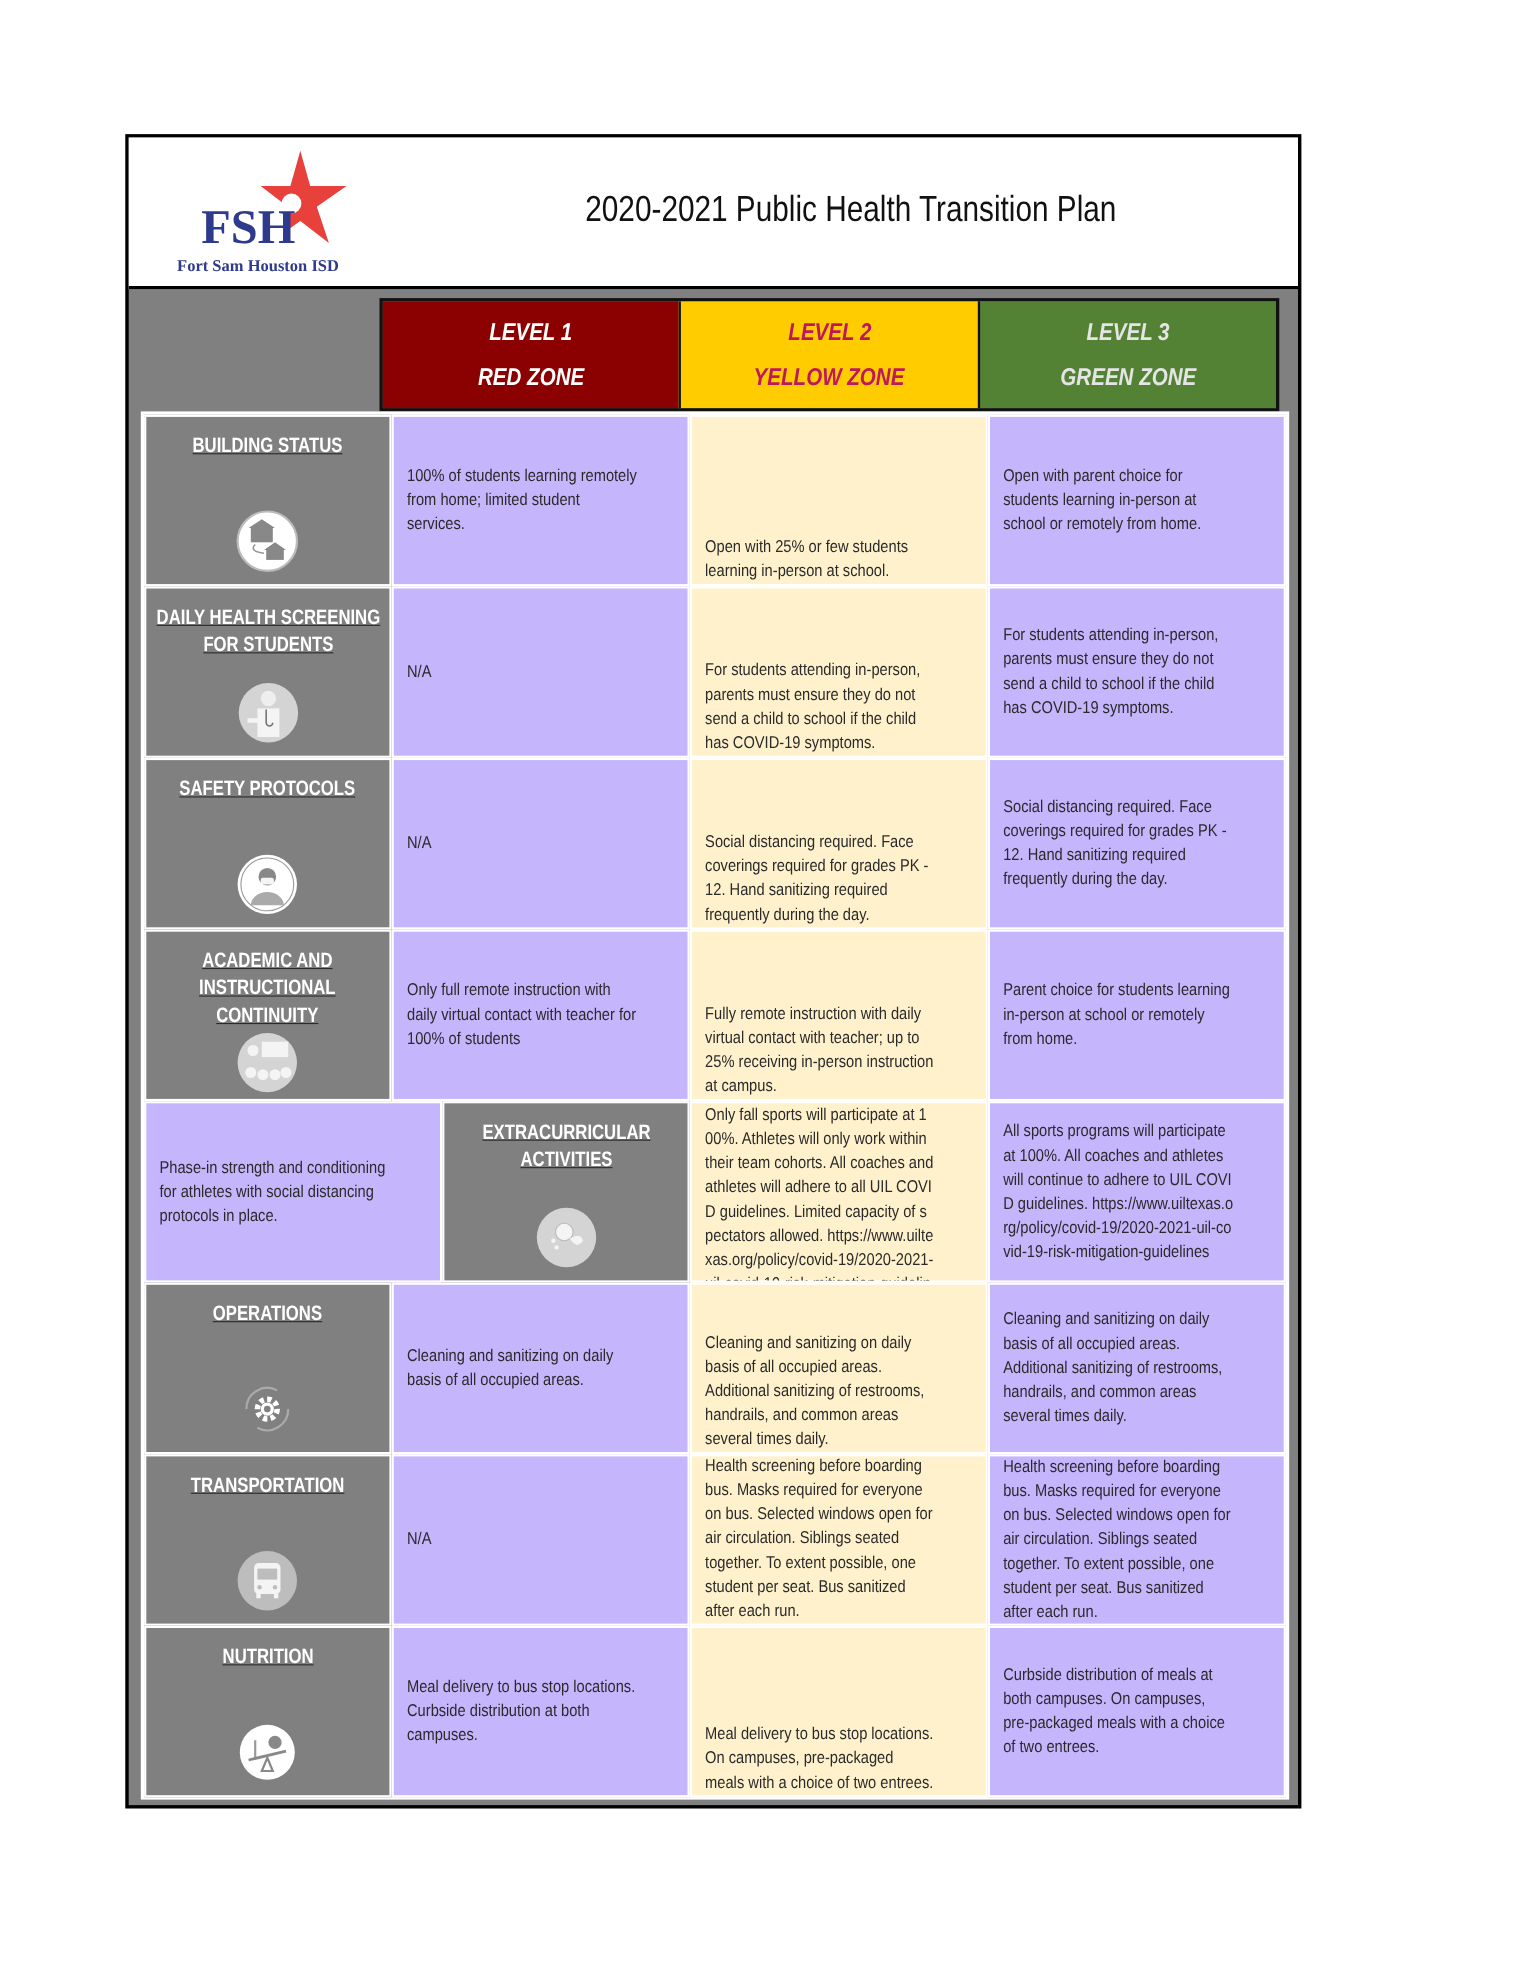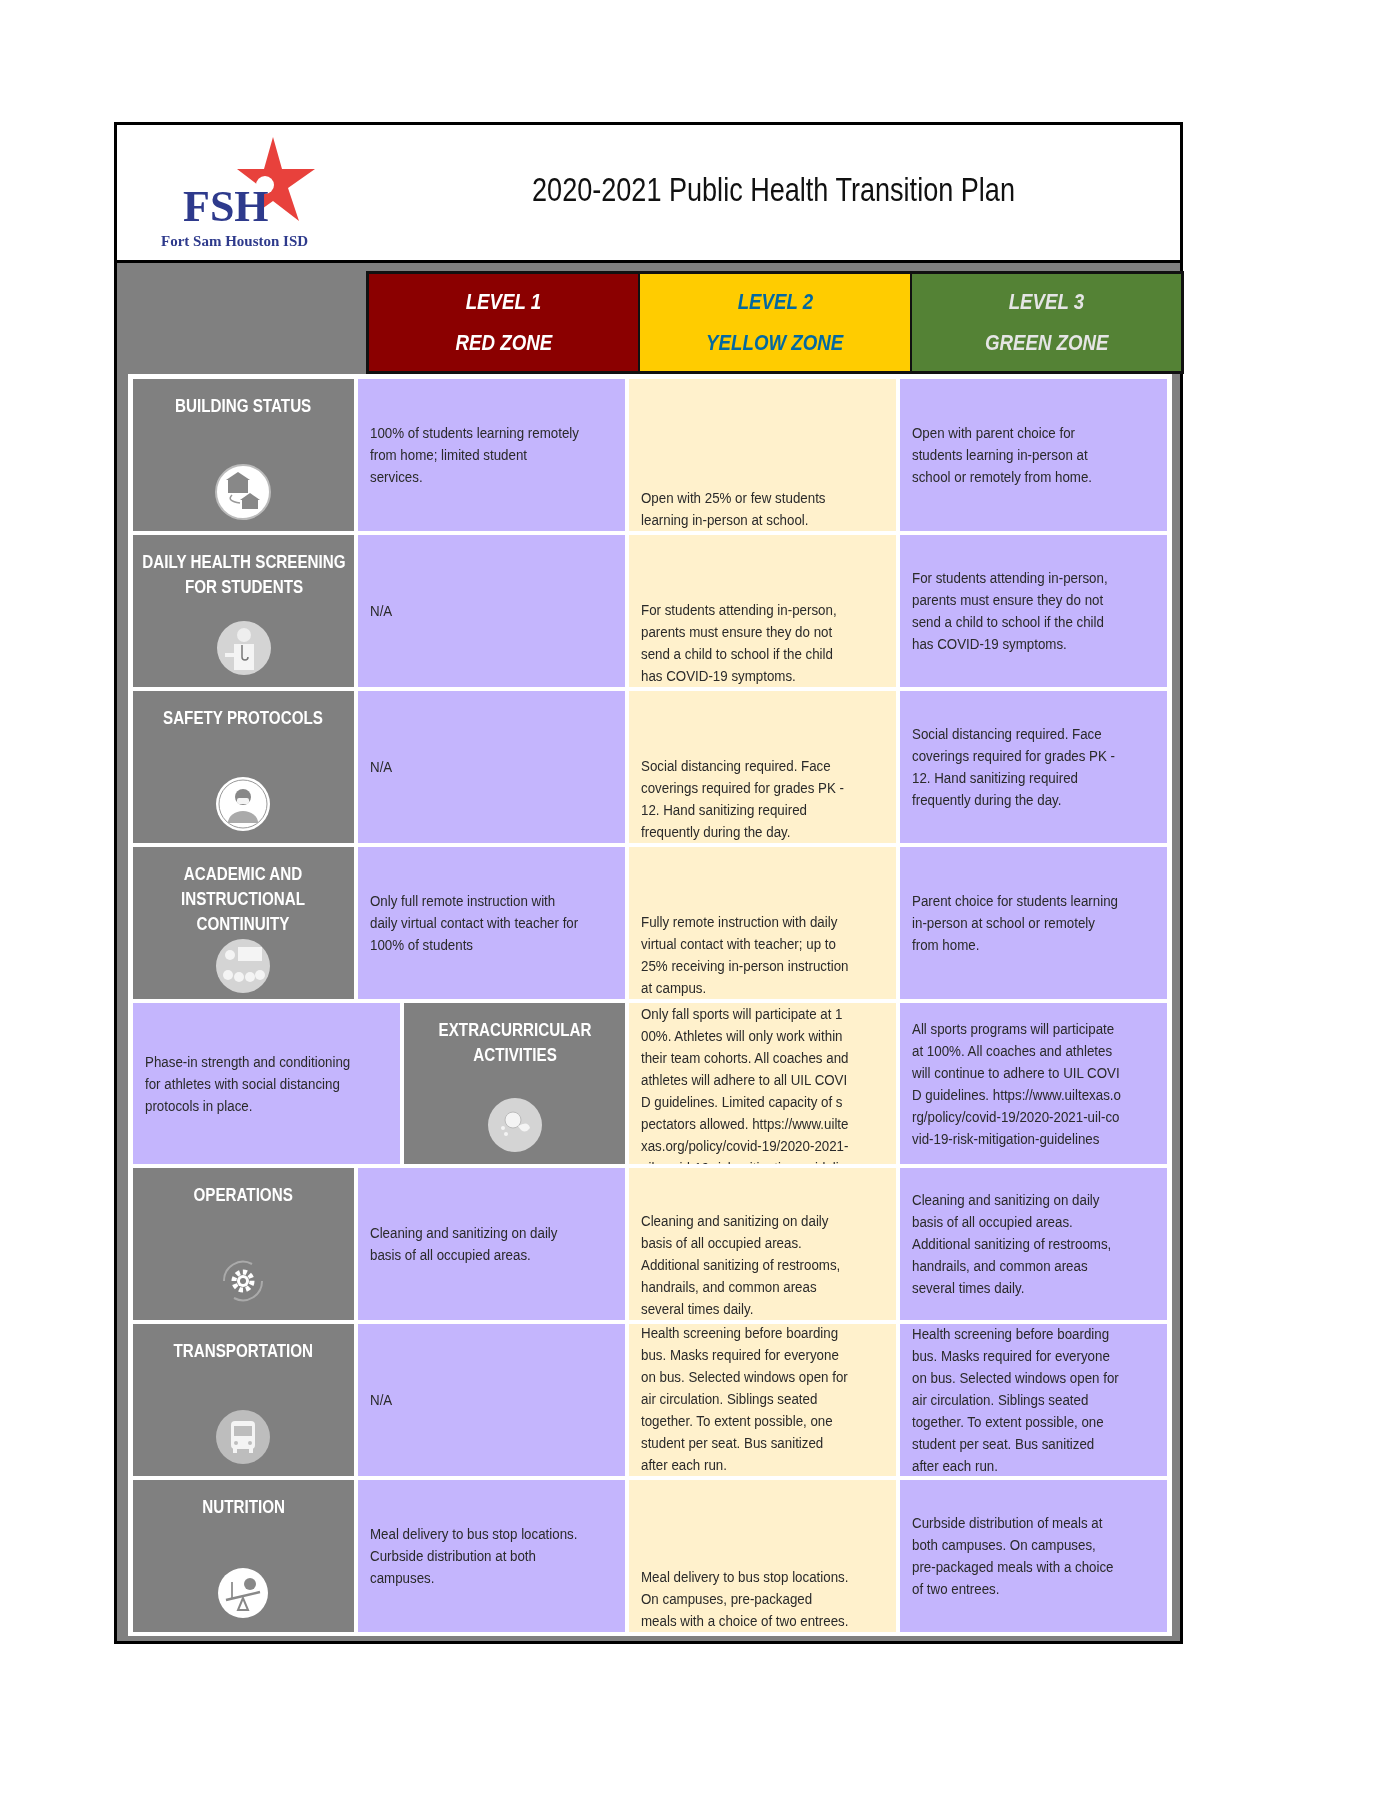--- a/index.html
+++ b/index.html
@@ -6,37 +6,37 @@
   body { width:1391px; height:1800px; position:relative; overflow:hidden;
          font-family:"Liberation Sans Narrow","Liberation Sans", sans-serif; }
   .frame { position:absolute; left:114px; top:122px; width:1069px; height:1522px;
            border:3px solid #000; box-sizing:border-box; background:#808080; }
   .hdr { position:absolute; left:0; top:0; right:0; height:135px; background:#fff;
          border-bottom:3px solid #000;padding-left:48px; }
   .logo { position:absolute; left:36px; top:8px; width:180px; height:120px; }
   .title { position:absolute; left:250px; right:0; top:46px; text-align:center;
            font-size:33px; color:#111; transform:scaleX(0.82); transform-origin:center;
            letter-spacing:0px; font-family:"Liberation Sans", sans-serif; }
-  .levels { position:absolute; left:249px; top:146px; width:818px; height:103px;
+  .levels { position:absolute; left:228px; top:146px; width:818px; height:103px;
             border:3px solid #111; box-sizing:border-box; display:flex; }
   .lvl { flex:1; display:flex; flex-direction:column; align-items:center; justify-content:space-around;
          color:#fff; font-weight:bold; font-style:italic; font-size:22px;
          font-family:"Liberation Sans", sans-serif; padding:8px 0; box-sizing:border-box; }
   .lvl span { display:inline-block; transform:scaleX(0.85); }
   .lvl + .lvl { border-left:2px solid #111; }
   .grid { position:absolute; left:11px; top:249px; width:1044px; height:1262px;
           background:#fff; padding:3px; box-sizing:border-box; }
   .row { display:flex; height:156px; box-sizing:border-box; }
   .row + .row { margin-top:0; }
   .cell { box-sizing:border-box; border:2px solid #fff; display:flex; align-items:center;
           padding:0 12px; font-size:15.5px; line-height:22px; color:#2a2a2a;
           font-family:"Liberation Sans", sans-serif; }
   .cell .txt { display:block; transform:scaleX(0.86); transform-origin:left center; width:116%; }
   .label { width:225px; background:#808080; flex-direction:column; justify-content:flex-start;
-           align-items:center; padding:14px 4px 8px; position:relative; }
+           align-items:center; padding:14px 4px 8px; position:relative;text-decoration:underline; }
   .label .lt { color:#fff; font-weight:bold; font-size:19px; line-height:25px; text-align:center;
                transform:scaleX(0.8); white-space:nowrap; font-family:"Liberation Sans", sans-serif; }
   .label .ic { position:absolute; bottom:10px; left:50%; margin-left:-29px; width:58px; height:58px; }
   .red { width:272px; background:#c4b5fd; }
   .yel { width:271px; background:#fff1cc;align-items:flex-end; }
   .grn { width:272px; background:#c4b5fd; }
 </style>
 </head>
 <body>
 
@@ -50,21 +50,21 @@
       <text x="8" y="113" font-family="Liberation Serif, serif" font-size="15" font-weight="bold" fill="#2e3a8c">Fort Sam Houston ISD</text>
     </svg>
     <div class="title">2020-2021 Public Health Transition Plan</div>
   </div>
 
   <div class="levels">
     <div class="lvl" style="background:#8b0000;color:#fff">
       <span>LEVEL 1</span>
       <span>RED ZONE</span>
     </div>
-    <div class="lvl" style="background:#ffcc00;color:#0369a1">
+    <div class="lvl" style="background:#ffcc00;color:#be185d">
       <span>LEVEL 2</span>
       <span>YELLOW ZONE</span>
     </div>
     <div class="lvl" style="background:#548235;color:#e5e5e5">
       <span>LEVEL 3</span>
       <span>GREEN ZONE</span>
     </div>
   </div>
 
   <div class="grid">

